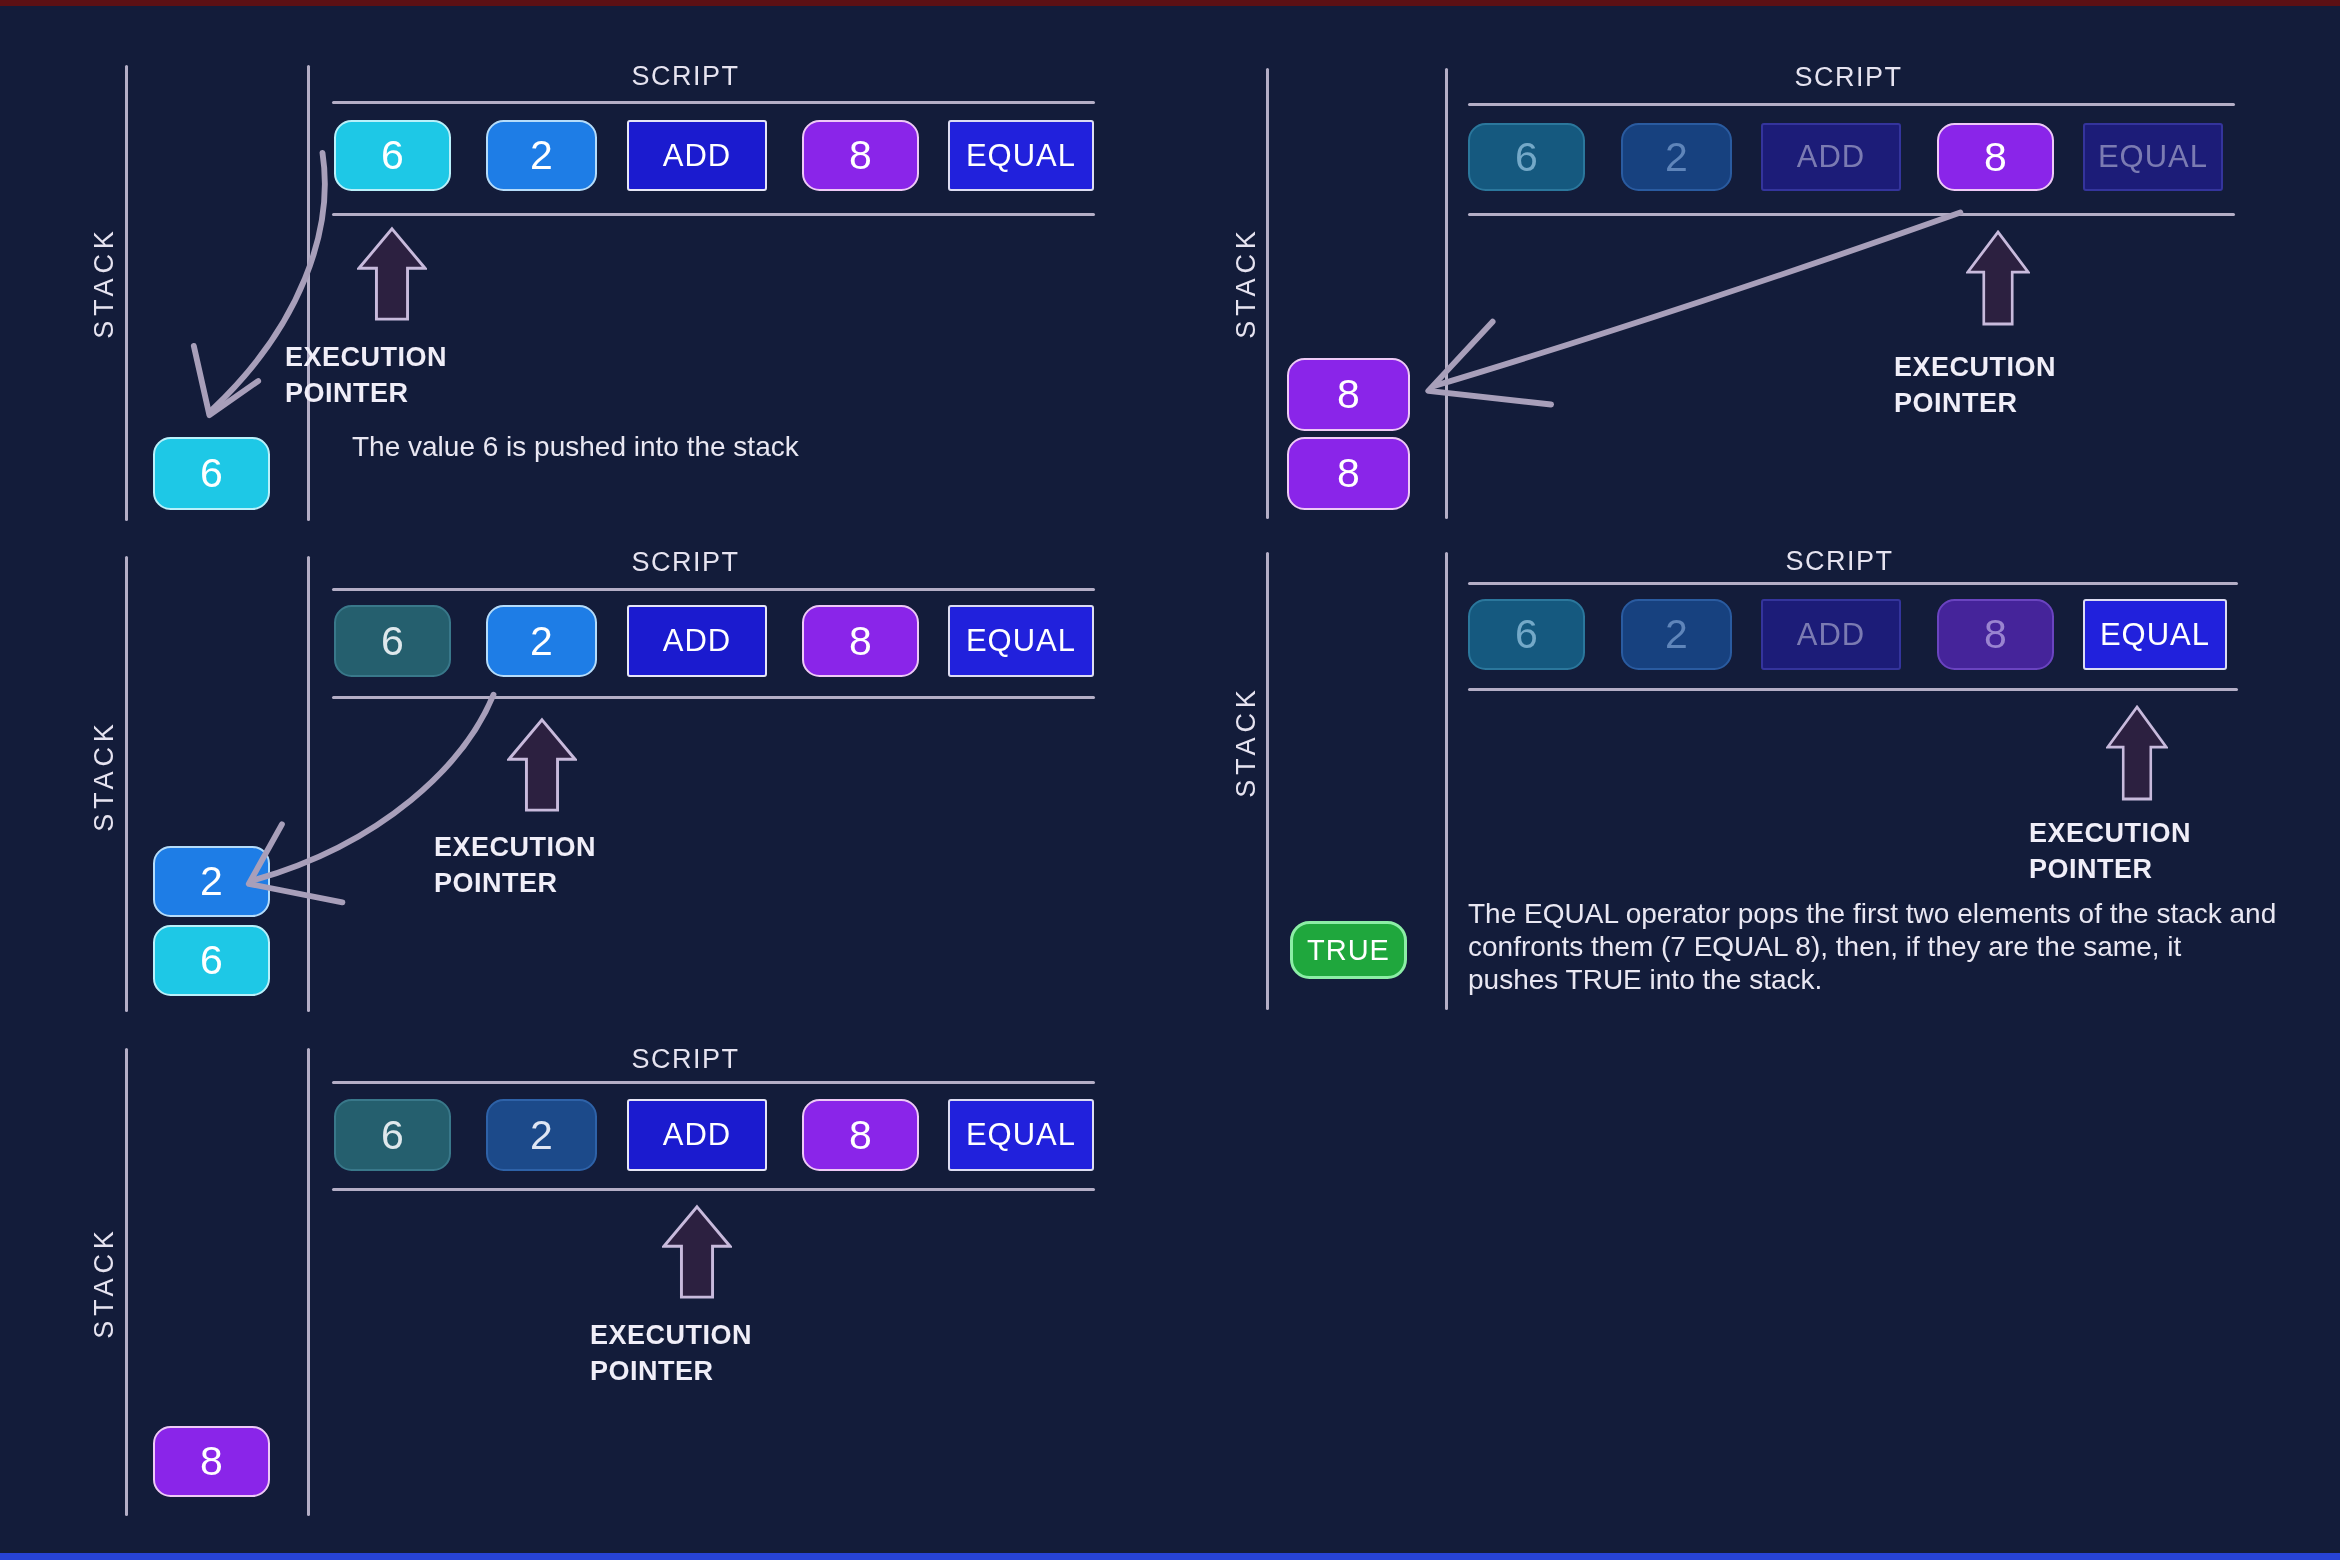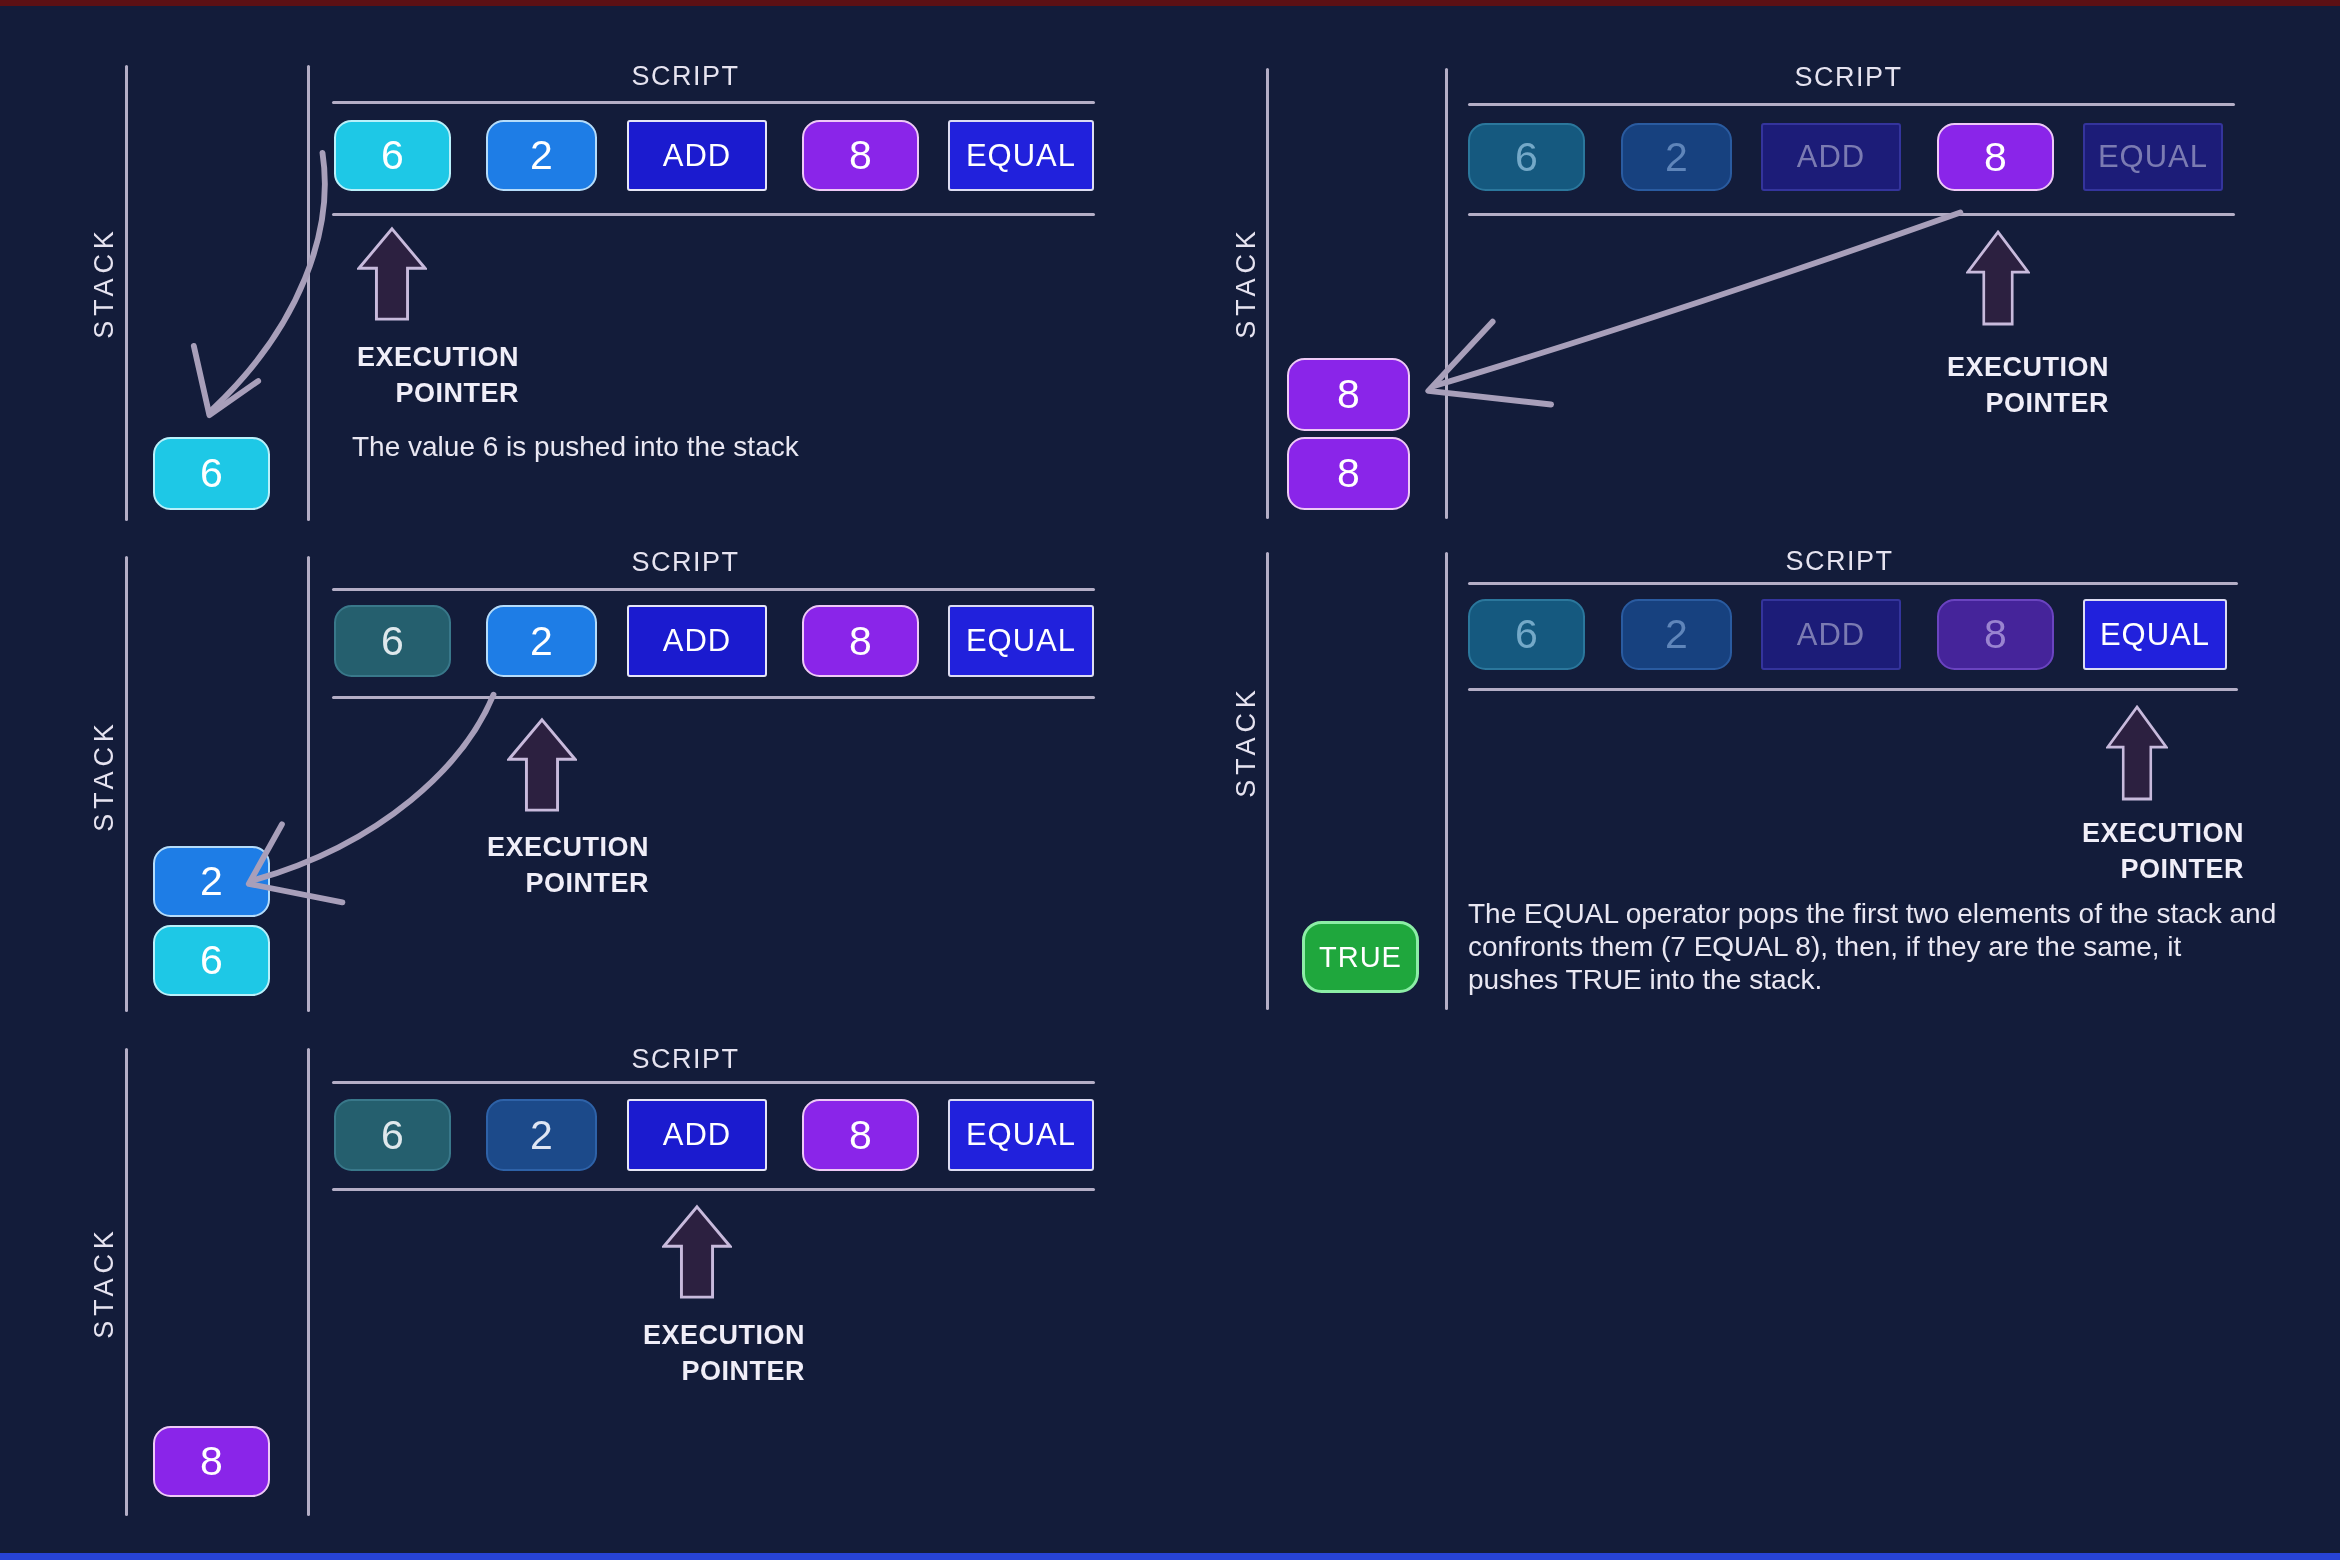--- a/index.html
+++ b/index.html
@@ -20,21 +20,21 @@
   .t-pur{background:#8a25e9;border:2.9px solid #eec9f6;}
   .t-eqb{background:#2121dc;border:2.9px solid #dcdcf2;}
   .t-dteal{background:#255f6e;border:2.9px solid #39788a;color:#dfe8ec;}
   .t-dblue{background:#1c4a8a;border:2.9px solid #2e62a8;color:#dfe6f4;}
   .t-dteal2{background:#15597f;border:2.9px solid #2b779c;color:#74a9c8;}
   .t-dblue2{background:#17417f;border:2.9px solid #2a5ba0;color:#5f85ba;}
   .t-dop{background:#1c1c78;border:2.9px solid #34349c;color:#7b7bb2;}
   .t-dpur{background:#45249a;border:2.9px solid #6a44c0;color:#9a84d0;}
   .t-true{background:#1fa73d;border:3.9px solid #8ceea6;font-size:29px;letter-spacing:1px;border-radius:19.5px;}
   .exec-arrow{position:absolute;}
-  .ep-label{position:absolute;text-align:right;font-size:27px;font-weight:600;line-height:36px;color:#f0eef8;letter-spacing:0.5px;}
+  .ep-label{position:absolute;text-align:left;font-size:27px;font-weight:600;line-height:36px;color:#f0eef8;letter-spacing:0.5px;}
   .caption{position:absolute;font-size:28px;line-height:36px;color:#e9e7f2;}
   .hand{position:absolute;}
   .hand path{stroke:#a89fba;stroke-width:6;fill:none;stroke-linecap:round;stroke-linejoin:round;}
 </style>
 </head>
 <body>
 
 <div id="canvas">
 
   <div class="strip" style="top:0;height:5.9px;background:#5c1014;"></div>
@@ -156,17 +156,17 @@
     <div class="tok t-dpur" style="left:728px;top:67px;width:117px;height:71px;">8</div>
     <div class="tok op t-eqb" style="left:874px;top:67px;width:144px;height:71px;">EQUAL</div>
     <svg class="exec-arrow" style="left:897px;top:172px;" width="62" height="98" viewBox="0 0 72 100" preserveAspectRatio="none">
       <polygon points="36,3 70,44 52,44 52,97 20,97 20,44 2,44" fill="#2c2040" stroke="#c8badc" stroke-width="3"></polygon>
     </svg>
     <div class="ep-label" style="left:820px;top:283px;width:215px;">
       <div>EXECUTION</div>
       <div>POINTER</div>
     </div>
     <div class="caption" style="left:259px;top:365px;width:809px;line-height:33px;">The EQUAL operator pops the first two elements of the stack and confronts them (7 EQUAL 8), then, if they are the same, it pushes TRUE into the stack.</div>
-    <div class="tok t-true" style="left:81px;top:389px;width:117px;height:72px;margin-left:12px;">TRUE</div>
+    <div class="tok t-true" style="left:81px;top:389px;width:117px;height:58px;">TRUE</div>
   </div>
 
 </div>
 
 
 </body></html>

